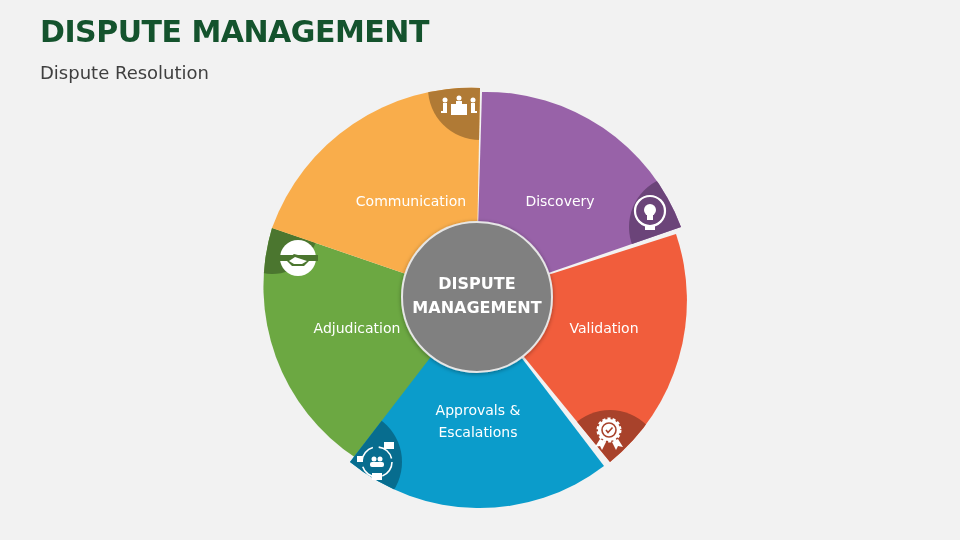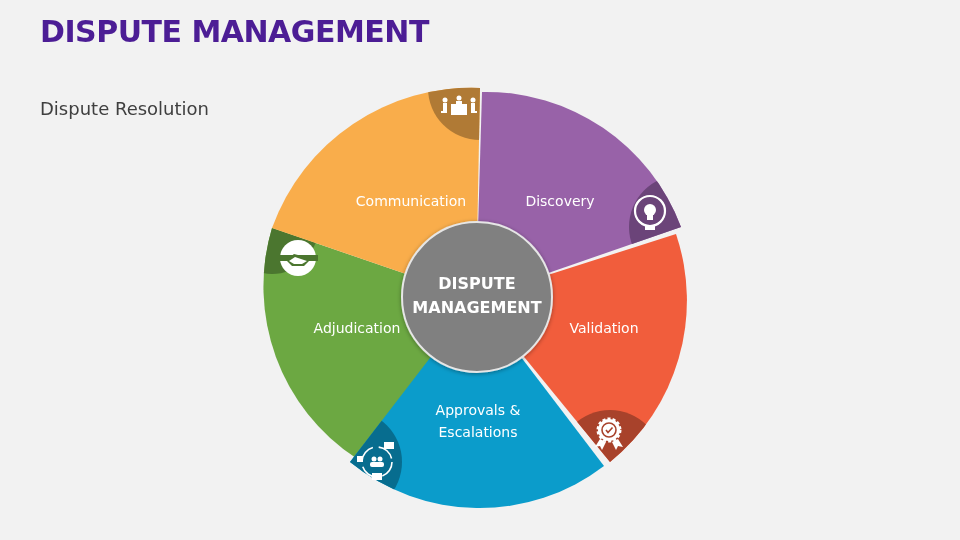--- a/index.html
+++ b/index.html
@@ -3,28 +3,27 @@
 <meta charset="utf-8">
 <style>
   html, body { margin: 0; padding: 0; }
   body {
     width: 960px; height: 540px; overflow: hidden;
     background: #f2f2f2; position: relative;
     font-family: "DejaVu Sans", "Liberation Sans", sans-serif;
   }
   .title {
     position: absolute; left: 40px; top: 14px;
-    font-size: 30px; font-weight: bold; color: #4c1d95; letter-spacing: -0.5px;
+    font-size: 30px; font-weight: bold; color: #14532d; letter-spacing: -0.5px;
     font-family: "DejaVu Sans", sans-serif;
   }
   .subtitle {
     position: absolute; left: 40px; top: 62px;
     font-size: 18px; color: #3f3f3f;
     font-family: "DejaVu Sans", sans-serif;
-    margin-top: 36px;
   }
   svg.wheel { position: absolute; left: 0; top: 0; }
   .seg-label {
     font-family: "DejaVu Sans", sans-serif; font-size: 14px; fill: #ffffff;
   }
   .center-label {
     font-family: "DejaVu Sans", sans-serif; font-size: 16px; font-weight: bold; fill: #ffffff;
   }
 </style>
 </head>

